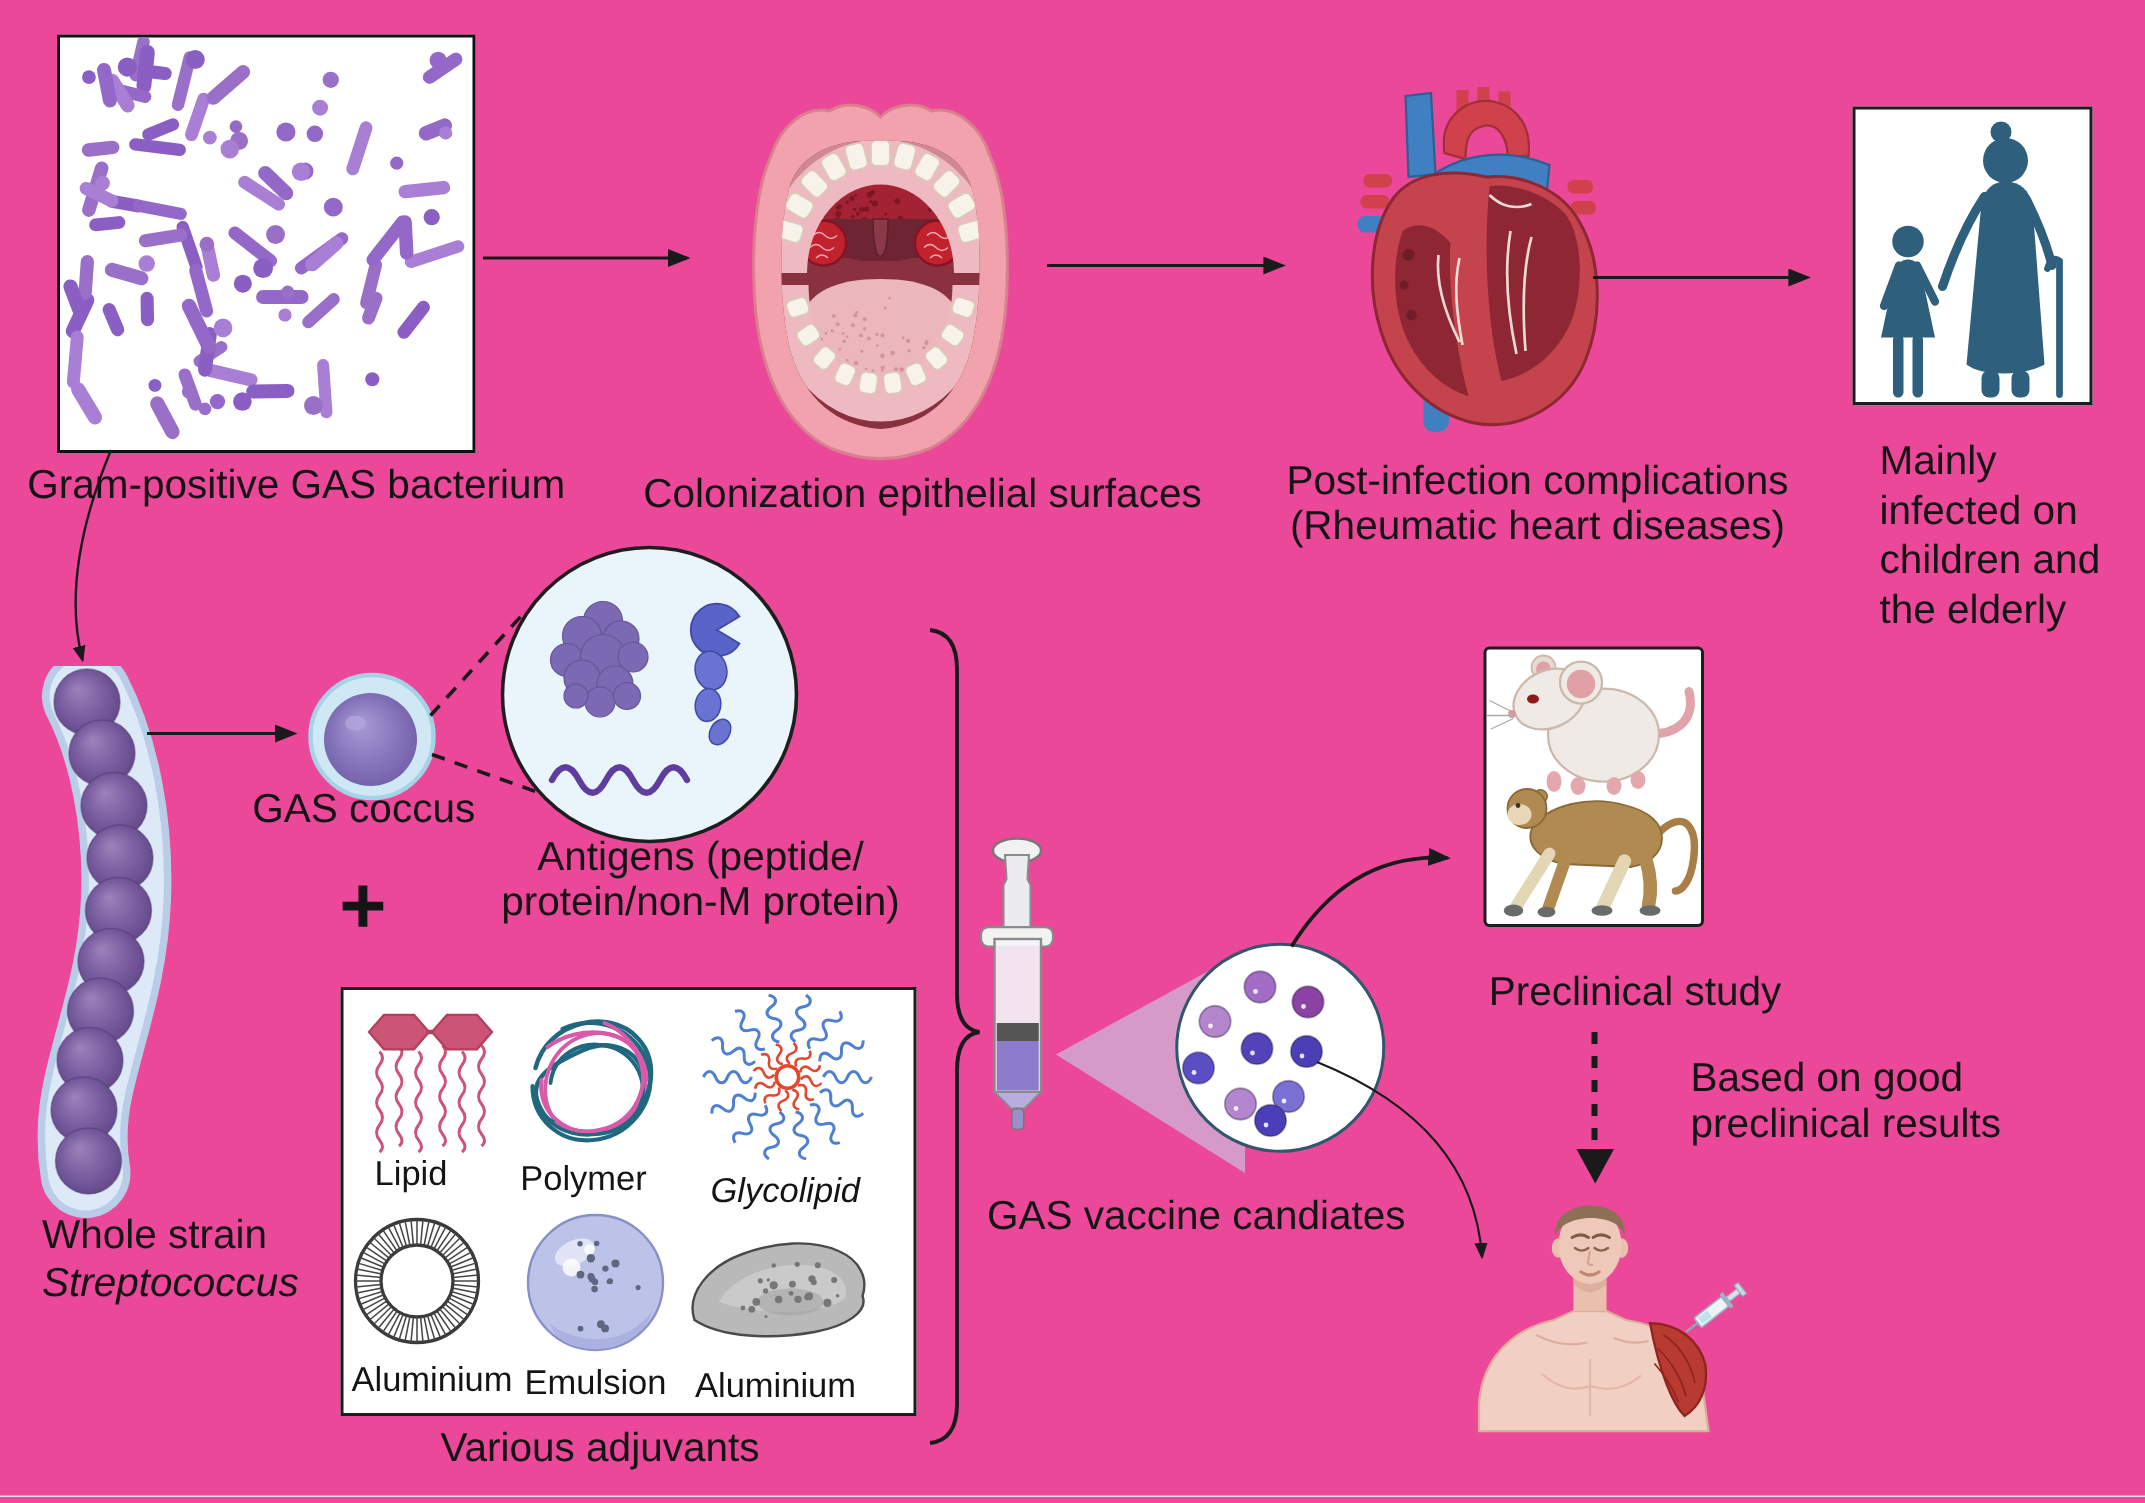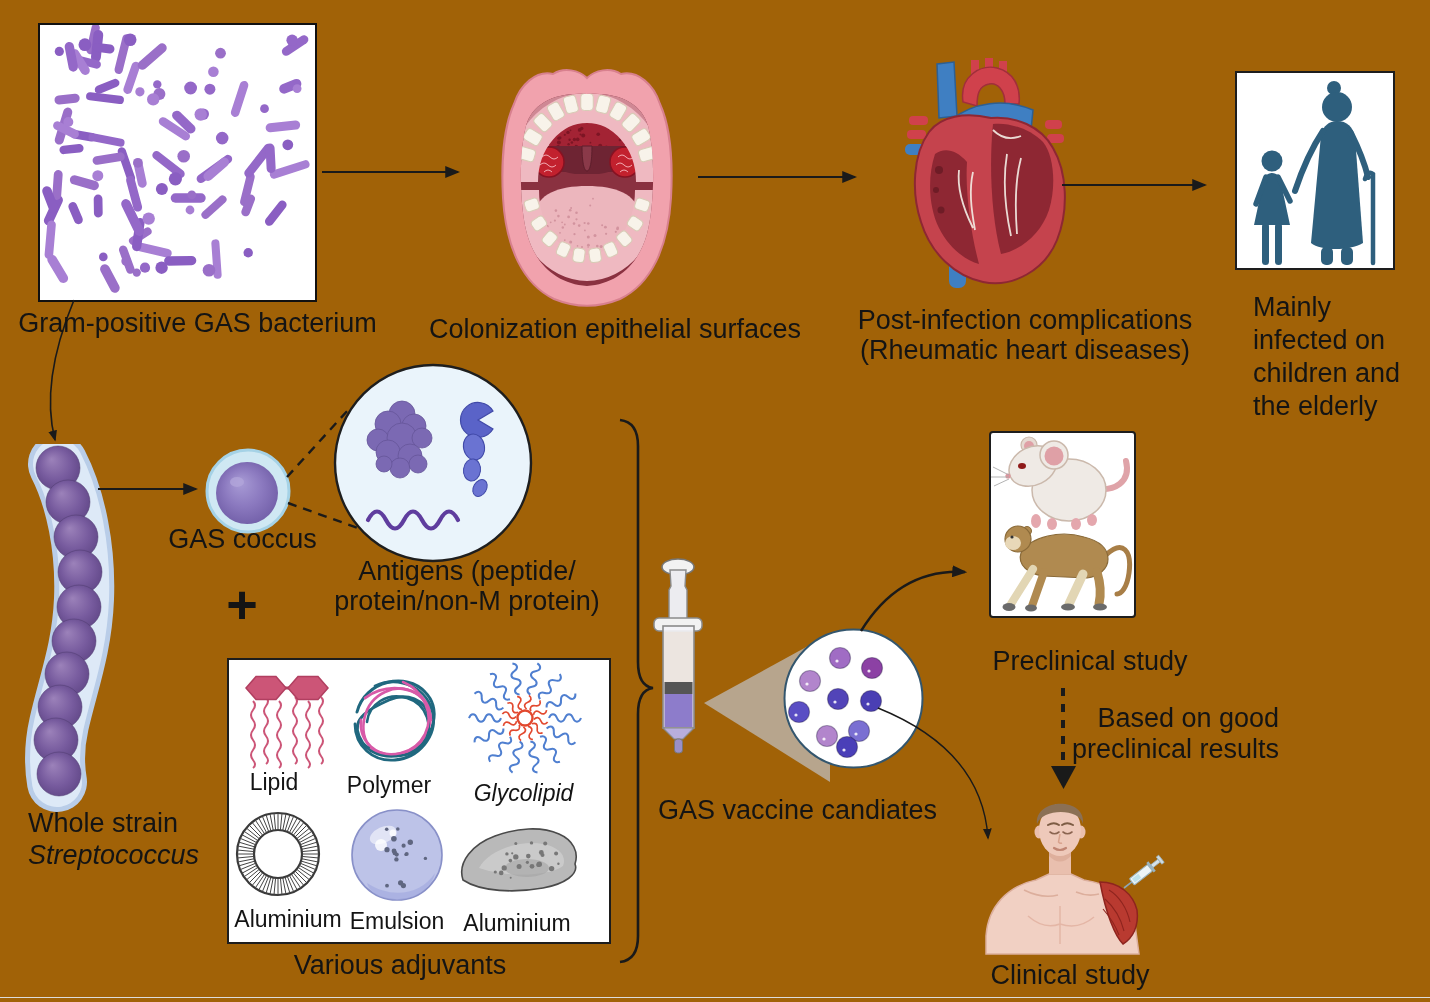--- a/index.html
+++ b/index.html
@@ -1,16 +1,16 @@
 <!DOCTYPE html>
 <html><head>
 <meta charset="utf-8">
 <style>
   html,body{margin:0;padding:0;background:#fff;}
-  .stage{position:relative;width:1430px;height:1002px;background:#a16207;overflow:hidden;
+  .stage{position:relative;width:1430px;height:1002px;background:#ec4899;overflow:hidden;
          font-family:"Liberation Sans",sans-serif;color:#161616;}
   .lyr{position:absolute;left:0;top:0;pointer-events:none;}
   .cap{position:absolute;white-space:pre-line;font-size:27px;line-height:1.16;color:#141414;}
   .cap.center{text-align:center;}
   .cap.small{font-size:23px;}
   .box{position:absolute;background:#fff;box-sizing:border-box;}
   .fig{position:absolute;}
   .plus{font-size:54px;font-weight:700;line-height:1;}
   .ital{font-style:italic;}
   .hairline{position:absolute;left:0;top:997px;width:1430px;height:1px;background:#dcdcdc;}
@@ -675,18 +675,17 @@
   <div class="cap" style="left:28px;top:808px;line-height:1.18;"><span>Whole strain</span><br><span class="ital">Streptococcus</span></div>
   <div class="cap center small" style="left:224px;top:769px;width:100px;">Lipid</div>
   <div class="cap center small" style="left:324px;top:772px;width:130px;">Polymer</div>
   <div class="cap center small" style="left:451px;top:780px;width:145px;font-style:italic;">Glycolipid</div>
   <div class="cap center small" style="left:220px;top:906px;width:136px;">Aluminium</div>
   <div class="cap center small" style="left:337px;top:908px;width:120px;">Emulsion</div>
   <div class="cap center small" style="left:443px;top:910px;width:148px;">Aluminium</div>
   <div class="cap center" style="left:230px;top:950px;width:340px;">Various adjuvants</div>
   <div class="cap center" style="left:640px;top:795px;width:315px;">GAS vaccine candiates</div>
   <div class="cap center" style="left:975px;top:646px;width:230px;">Preclinical study</div>
-  <div class="cap" style="left:1072px;top:703px;line-height:1.16;text-align:right;">Based on good
+  <div class="cap" style="left:1127px;top:703px;line-height:1.16;">Based on good
 preclinical results</div>
-  <div class="cap center" style="left:958px;top:960px;width:224px;">Clinical study</div>
 
   <div class="hairline"></div>
 </div>
 
 </body></html>

